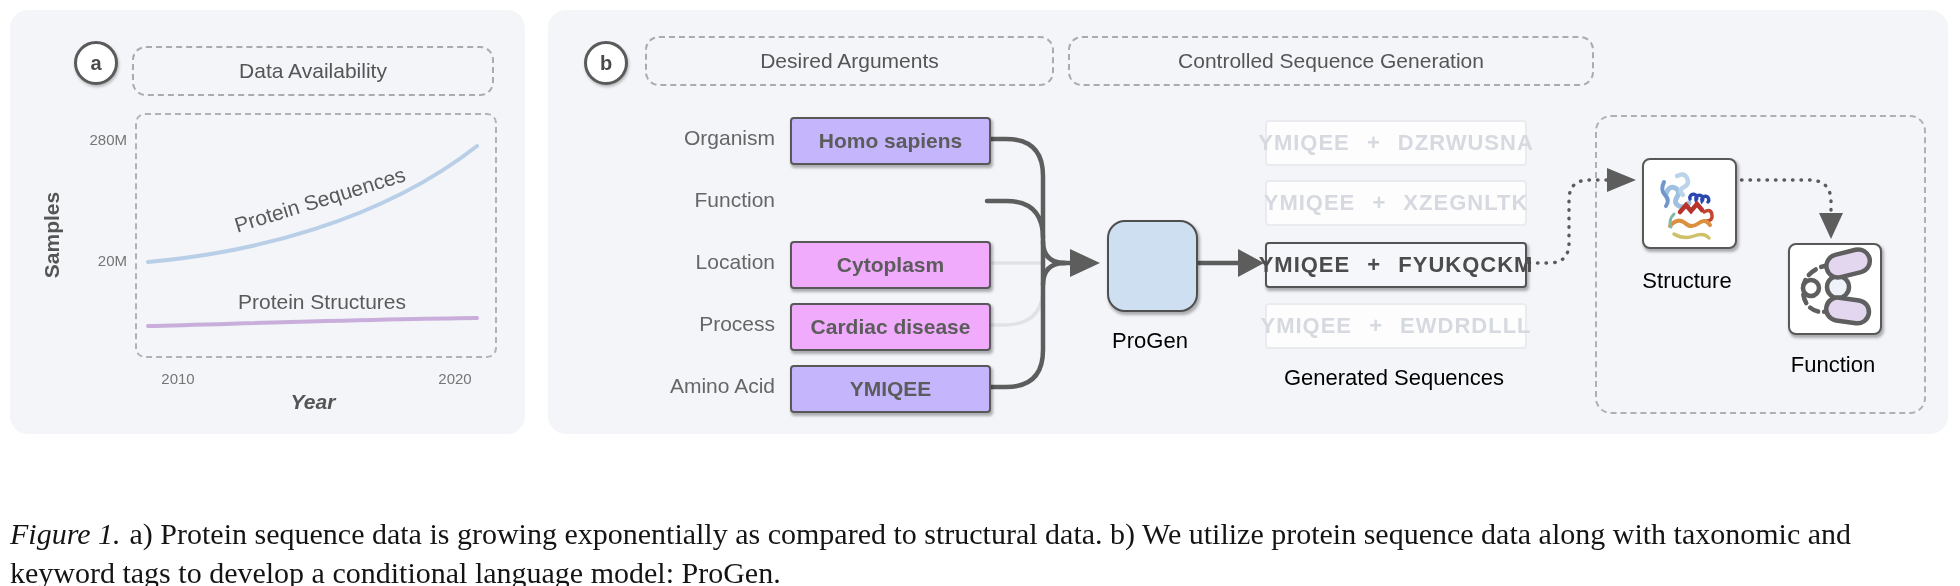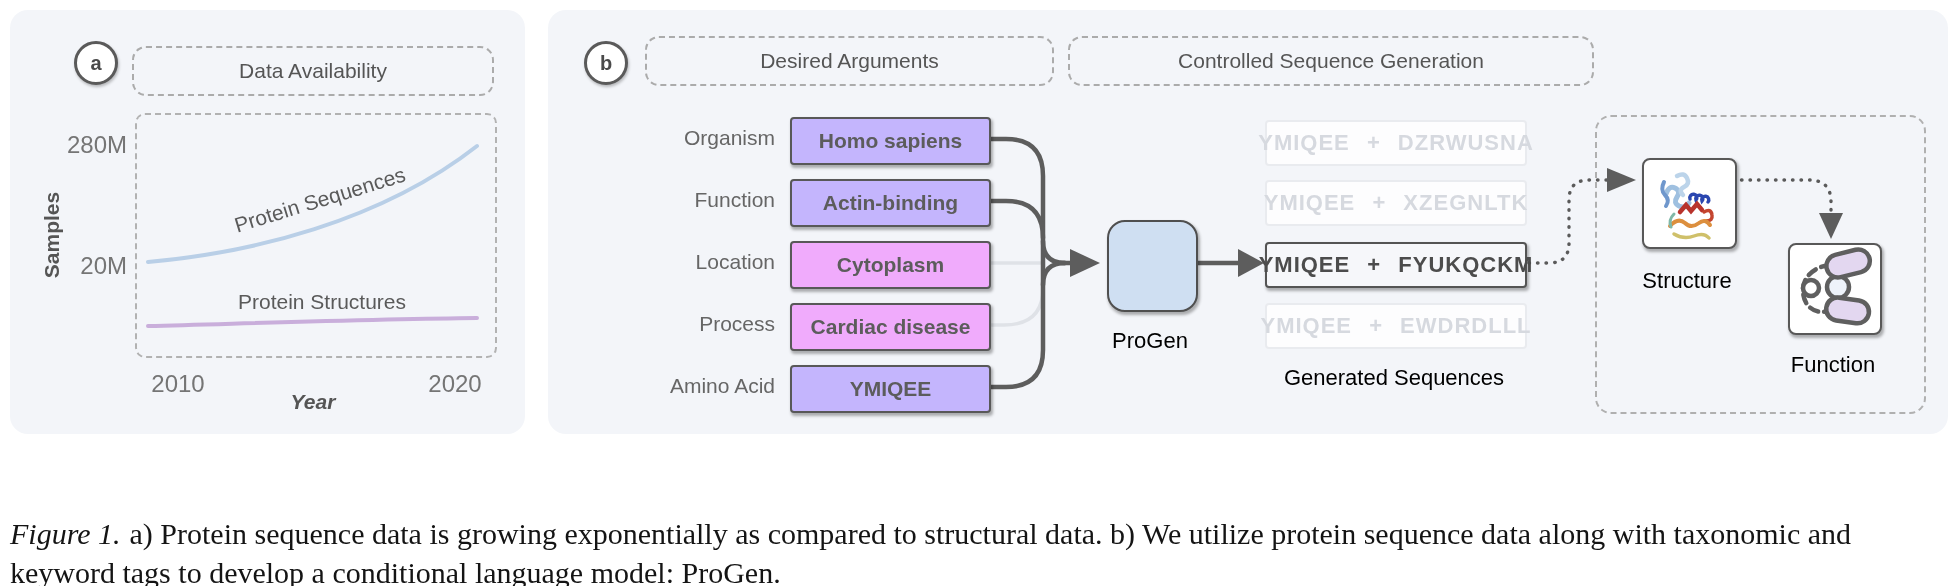--- a/index.html
+++ b/index.html
@@ -8,21 +8,21 @@
   .panel{position:absolute;top:10px;height:424px;background:#f3f5f9;border-radius:18px;}
   .panel-a{left:10px;width:515px;}
   .panel-b{left:548px;width:1400px;}
   .badge{position:absolute;width:38px;height:38px;border-radius:50%;background:#fff;
          border:3px solid #5a5a5a;color:#4a4a4a;font-weight:bold;font-size:20px;
          display:flex;align-items:center;justify-content:center;
          box-shadow:1px 2px 3px rgba(0,0,0,.25);}
   .hdr{position:absolute;top:36px;height:46px;border:2px dashed #ababab;border-radius:14px;
        color:#555;font-size:21px;display:flex;align-items:center;justify-content:center;}
   .plotbox{position:absolute;border:2px dashed #b2b2b2;border-radius:10px;}
-  .tick{position:absolute;color:#757575;font-size:24px;}
+  .tick{position:absolute;color:#757575;font-size:15px;}
   .axis-label{position:absolute;color:#555;font-weight:bold;font-size:21px;}
   .series-label{position:absolute;color:#5a5a5a;font-size:21px;white-space:nowrap;}
   .arg-label{position:absolute;width:140px;text-align:right;color:#666;font-size:21px;}
   .arg-box{position:absolute;width:197px;height:44px;border:2px solid #585858;border-radius:4px;
            display:flex;align-items:center;justify-content:center;
            font-weight:bold;font-size:21px;color:#5c5c5c;
            box-shadow:1.5px 2.5px 3px rgba(0,0,0,.3);}
   .arg-filled{background:#c4b5fd;}
   .arg-plain{background:#f0abfc;}
   .progen-box{position:absolute;left:1107px;top:220px;width:87px;height:88px;border-radius:18px;
@@ -98,21 +98,20 @@
     <polygon points="1819,213 1843,213 1831,239" fill="#5d5d5d"></polygon>
   </svg>
 
   <span class="arg-label" style="left:635px;top:126px;">Organism</span>
   <span class="arg-label" style="left:635px;top:188px;">Function</span>
   <span class="arg-label" style="left:635px;top:250px;">Location</span>
   <span class="arg-label" style="left:635px;top:312px;">Process</span>
   <span class="arg-label" style="left:635px;top:374px;">Amino Acid</span>
 
   <div class="arg-box arg-filled" style="left:790px;top:117px;">Homo sapiens</div>
-  <div class="arg-box arg-filled" style="left:790px;top:179px;">Actin-binding</div>
   <div class="arg-box arg-plain" style="left:790px;top:241px;">Cytoplasm</div>
   <div class="arg-box arg-plain" style="left:790px;top:303px;">Cardiac disease</div>
   <div class="arg-box arg-filled" style="left:790px;top:365px;">YMIQEE</div>
 
   <div class="progen-box"></div>
   <div class="small-caption" style="left:1100px;top:328px;width:100px;">ProGen</div>
 
   <div class="seq-box seq-faded" style="top:120px;">YMIQEE + DZRWUSNA</div>
   <div class="seq-box seq-faded" style="top:180px;">YMIQEE + XZEGNLTK</div>
   <div class="seq-box seq-active" style="top:242px;">YMIQEE + FYUKQCKM</div>

